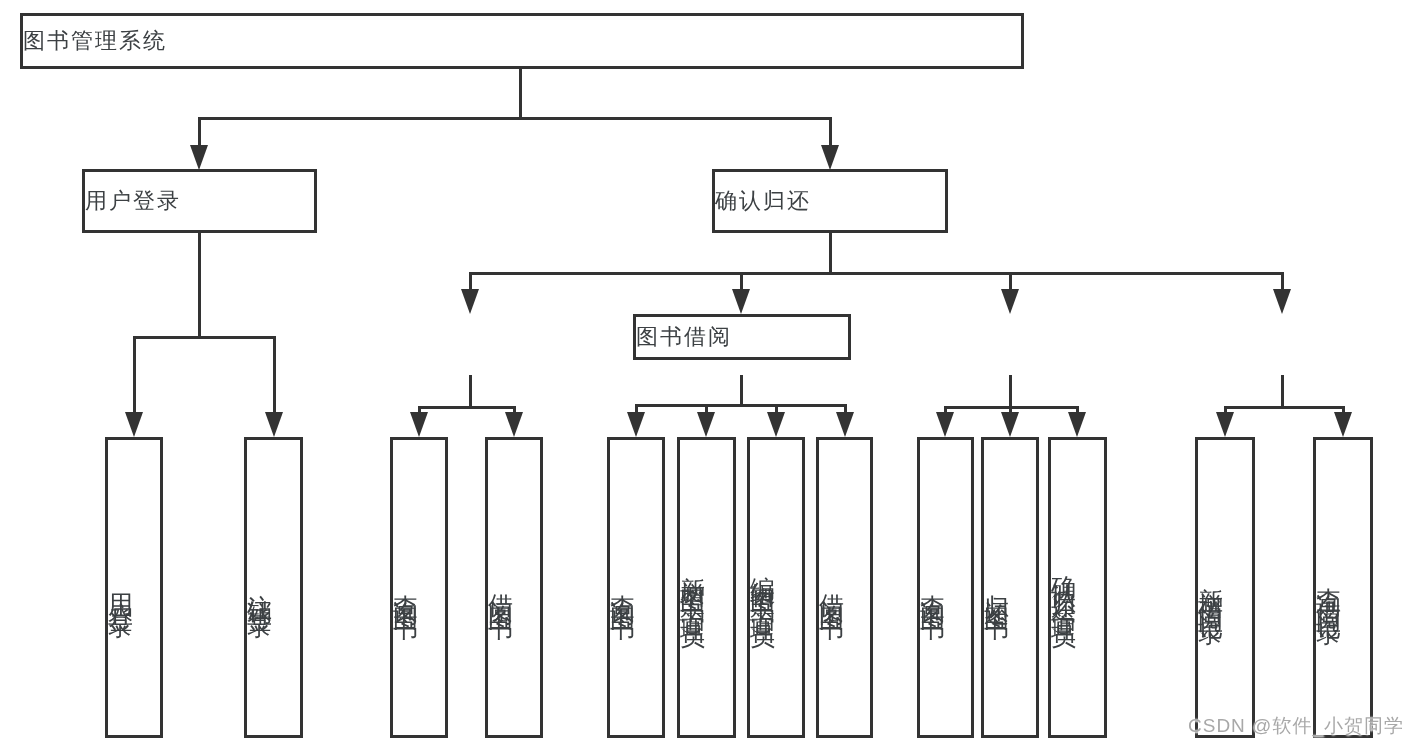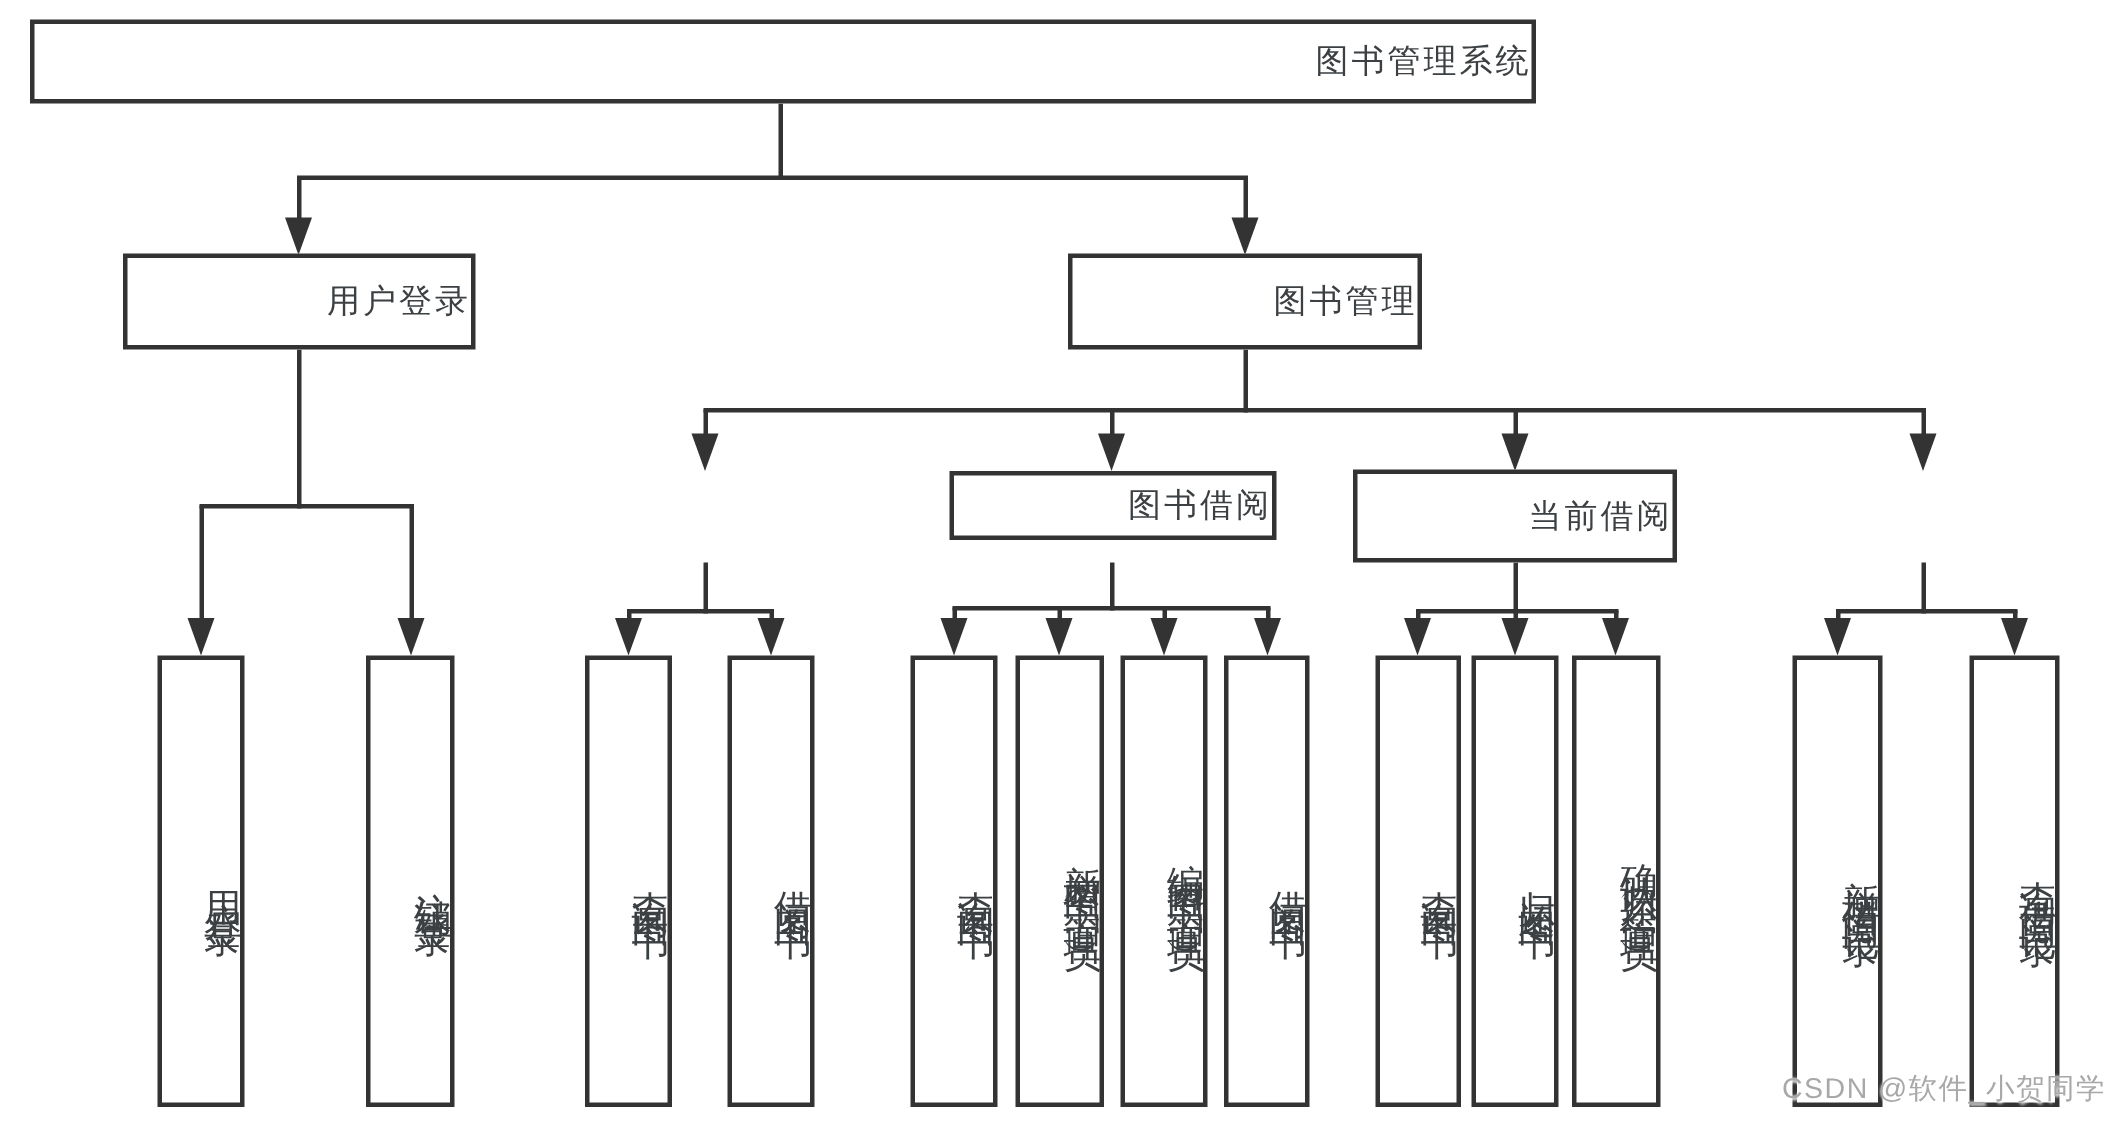--- a/index.html
+++ b/index.html
@@ -11,21 +11,21 @@
     font-family: "Liberation Sans", sans-serif;
     overflow: hidden;
   }
   .node {
     position: absolute;
     box-sizing: border-box;
     border: 3px solid var(--line, #333333);
     background: #ffffff;
     display: flex;
     align-items: center;
-    justify-content: flex-end;
+    justify-content: flex-start;
     color: var(--text, #3c4043);
     z-index: 2;
   }
   .node.h { font-size: 22px; letter-spacing: 2px; white-space: nowrap; }
   .node.v { font-size: 25px; }
   .node.v .lbl {
     writing-mode: vertical-rl;
     letter-spacing: 7px;
     line-height: 1;
   }
@@ -111,28 +111,25 @@
     </div>
 
   <div class="node h" style="left:20px; top:13px; width:1004px; height:56px;">
     <span class="lbl">图书管理系统</span>
   </div>
 
   <div class="node h" style="left:82px; top:169px; width:235px; height:64px;">
     <span class="lbl">用户登录</span>
   </div>
   <div class="node h" style="left:712px; top:169px; width:236px; height:64px;">
-    <span class="lbl">图书管理</span>
+    <span class="lbl">确认归还</span>
   </div>
 
   <div class="node h" style="left:633px; top:314px; width:218px; height:46px;">
     <span class="lbl">图书借阅</span>
-  </div>
-  <div class="node h" style="left:902px; top:313px; width:216px; height:62px;">
-    <span class="lbl">当前借阅</span>
   </div>
 
   <div class="node v" style="left:105px; top:437px; width:58px; height:301px;">
     <span class="lbl">用户登录</span>
   </div>
   <div class="node v" style="left:244px; top:437px; width:59px; height:301px;">
     <span class="lbl">注销登录</span>
   </div>
 
   <div class="node v" style="left:390px; top:437px; width:58px; height:301px;">

